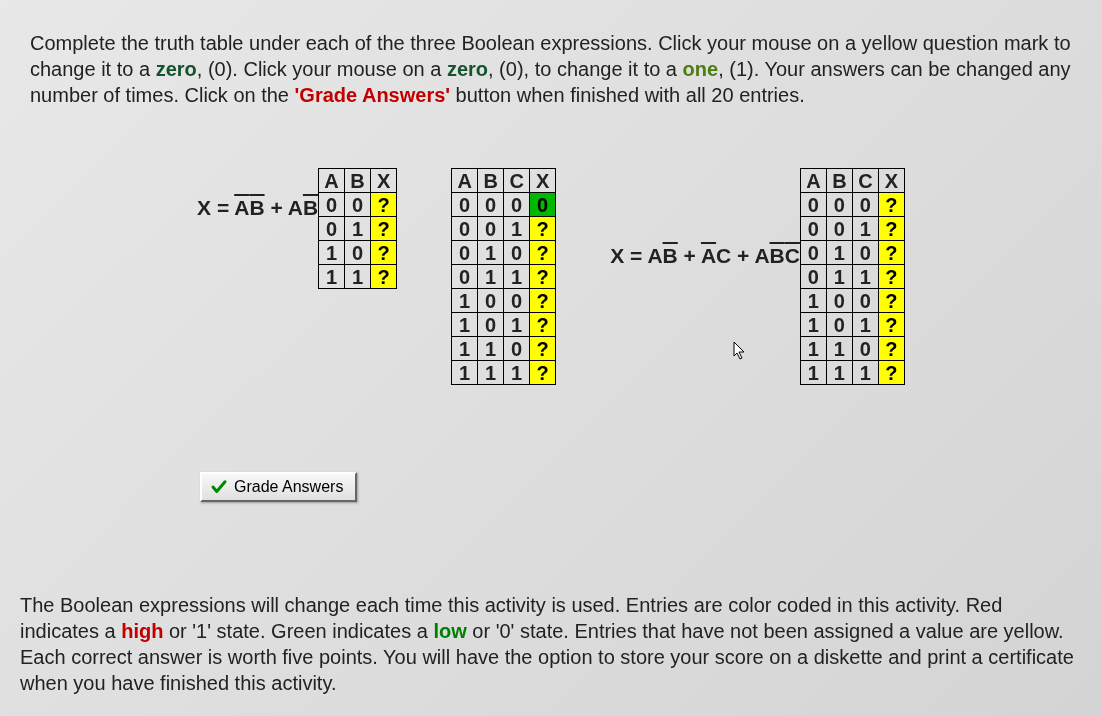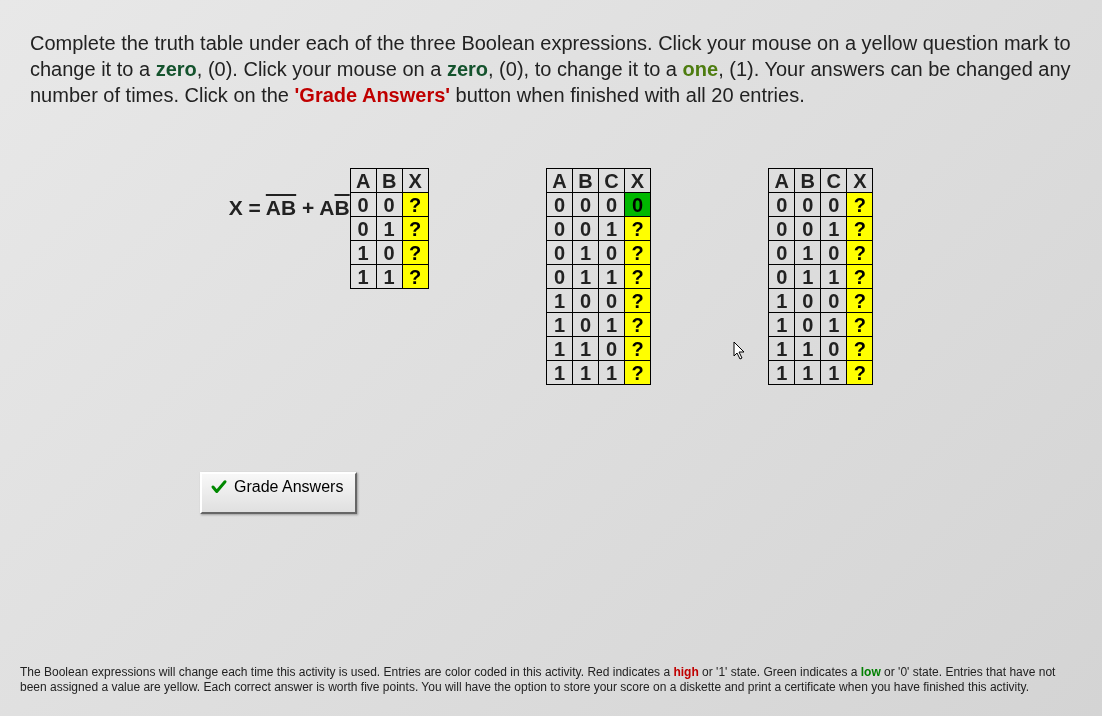--- a/index.html
+++ b/index.html
@@ -69,38 +69,38 @@
       left: 200px;
       top: 472px;
     }
     .grade-btn {
       border: 2px solid #555;
       border-top-color: #fff;
       border-left-color: #fff;
       border-right-color: #666;
       border-bottom-color: #666;
       background: linear-gradient(#f8f8f8, #e0e0e0);
-      padding: 4px 12px 16px 8px;
+      padding: 4px 12px 4px 8px;
       font-size: 16px;
       display: flex;
       align-items: flex-end;
       gap: 6px;
       cursor: pointer;
       box-shadow: 1px 1px 2px rgba(0,0,0,0.3);
     }
     .checkmark {
       width: 18px;
       height: 18px;
     }
     .footer-text {
       position: absolute;
       left: 20px;
       right: 20px;
       bottom: 20px;
-      font-size: 12px;
+      font-size: 20px;
       line-height: 1.3;
     }
     .footer-text .high { color: #c00000; font-weight: bold; }
     .footer-text .low { color: #008000; font-weight: bold; }
     .cursor-arrow {
       position: absolute;
       left: 732px;
       top: 340px;
       width: 16px;
       height: 20px;
@@ -210,20 +210,23 @@
             <td>1</td>
             <td>1</td>
             <td>1</td>
             <td class="ans-cell ans-yellow">?</td>
           </tr>
         </tbody>
     </table>
   </div>
 
   <div class="table-block">
+    <div class="expression">
+      <span>X = </span><span>A</span><span class="overline">B</span><span> + </span><span class="overline">A</span><span>C + A</span><span class="overline">B</span><span class="overline">C</span>
+    </div>
     <table class="truth">
       <tbody>
           <tr>
         <th>A</th>
         <th>B</th>
         <th>C</th>
         <th>X</th>
       </tr>
       </tbody>
         <tbody id="t3-body">

